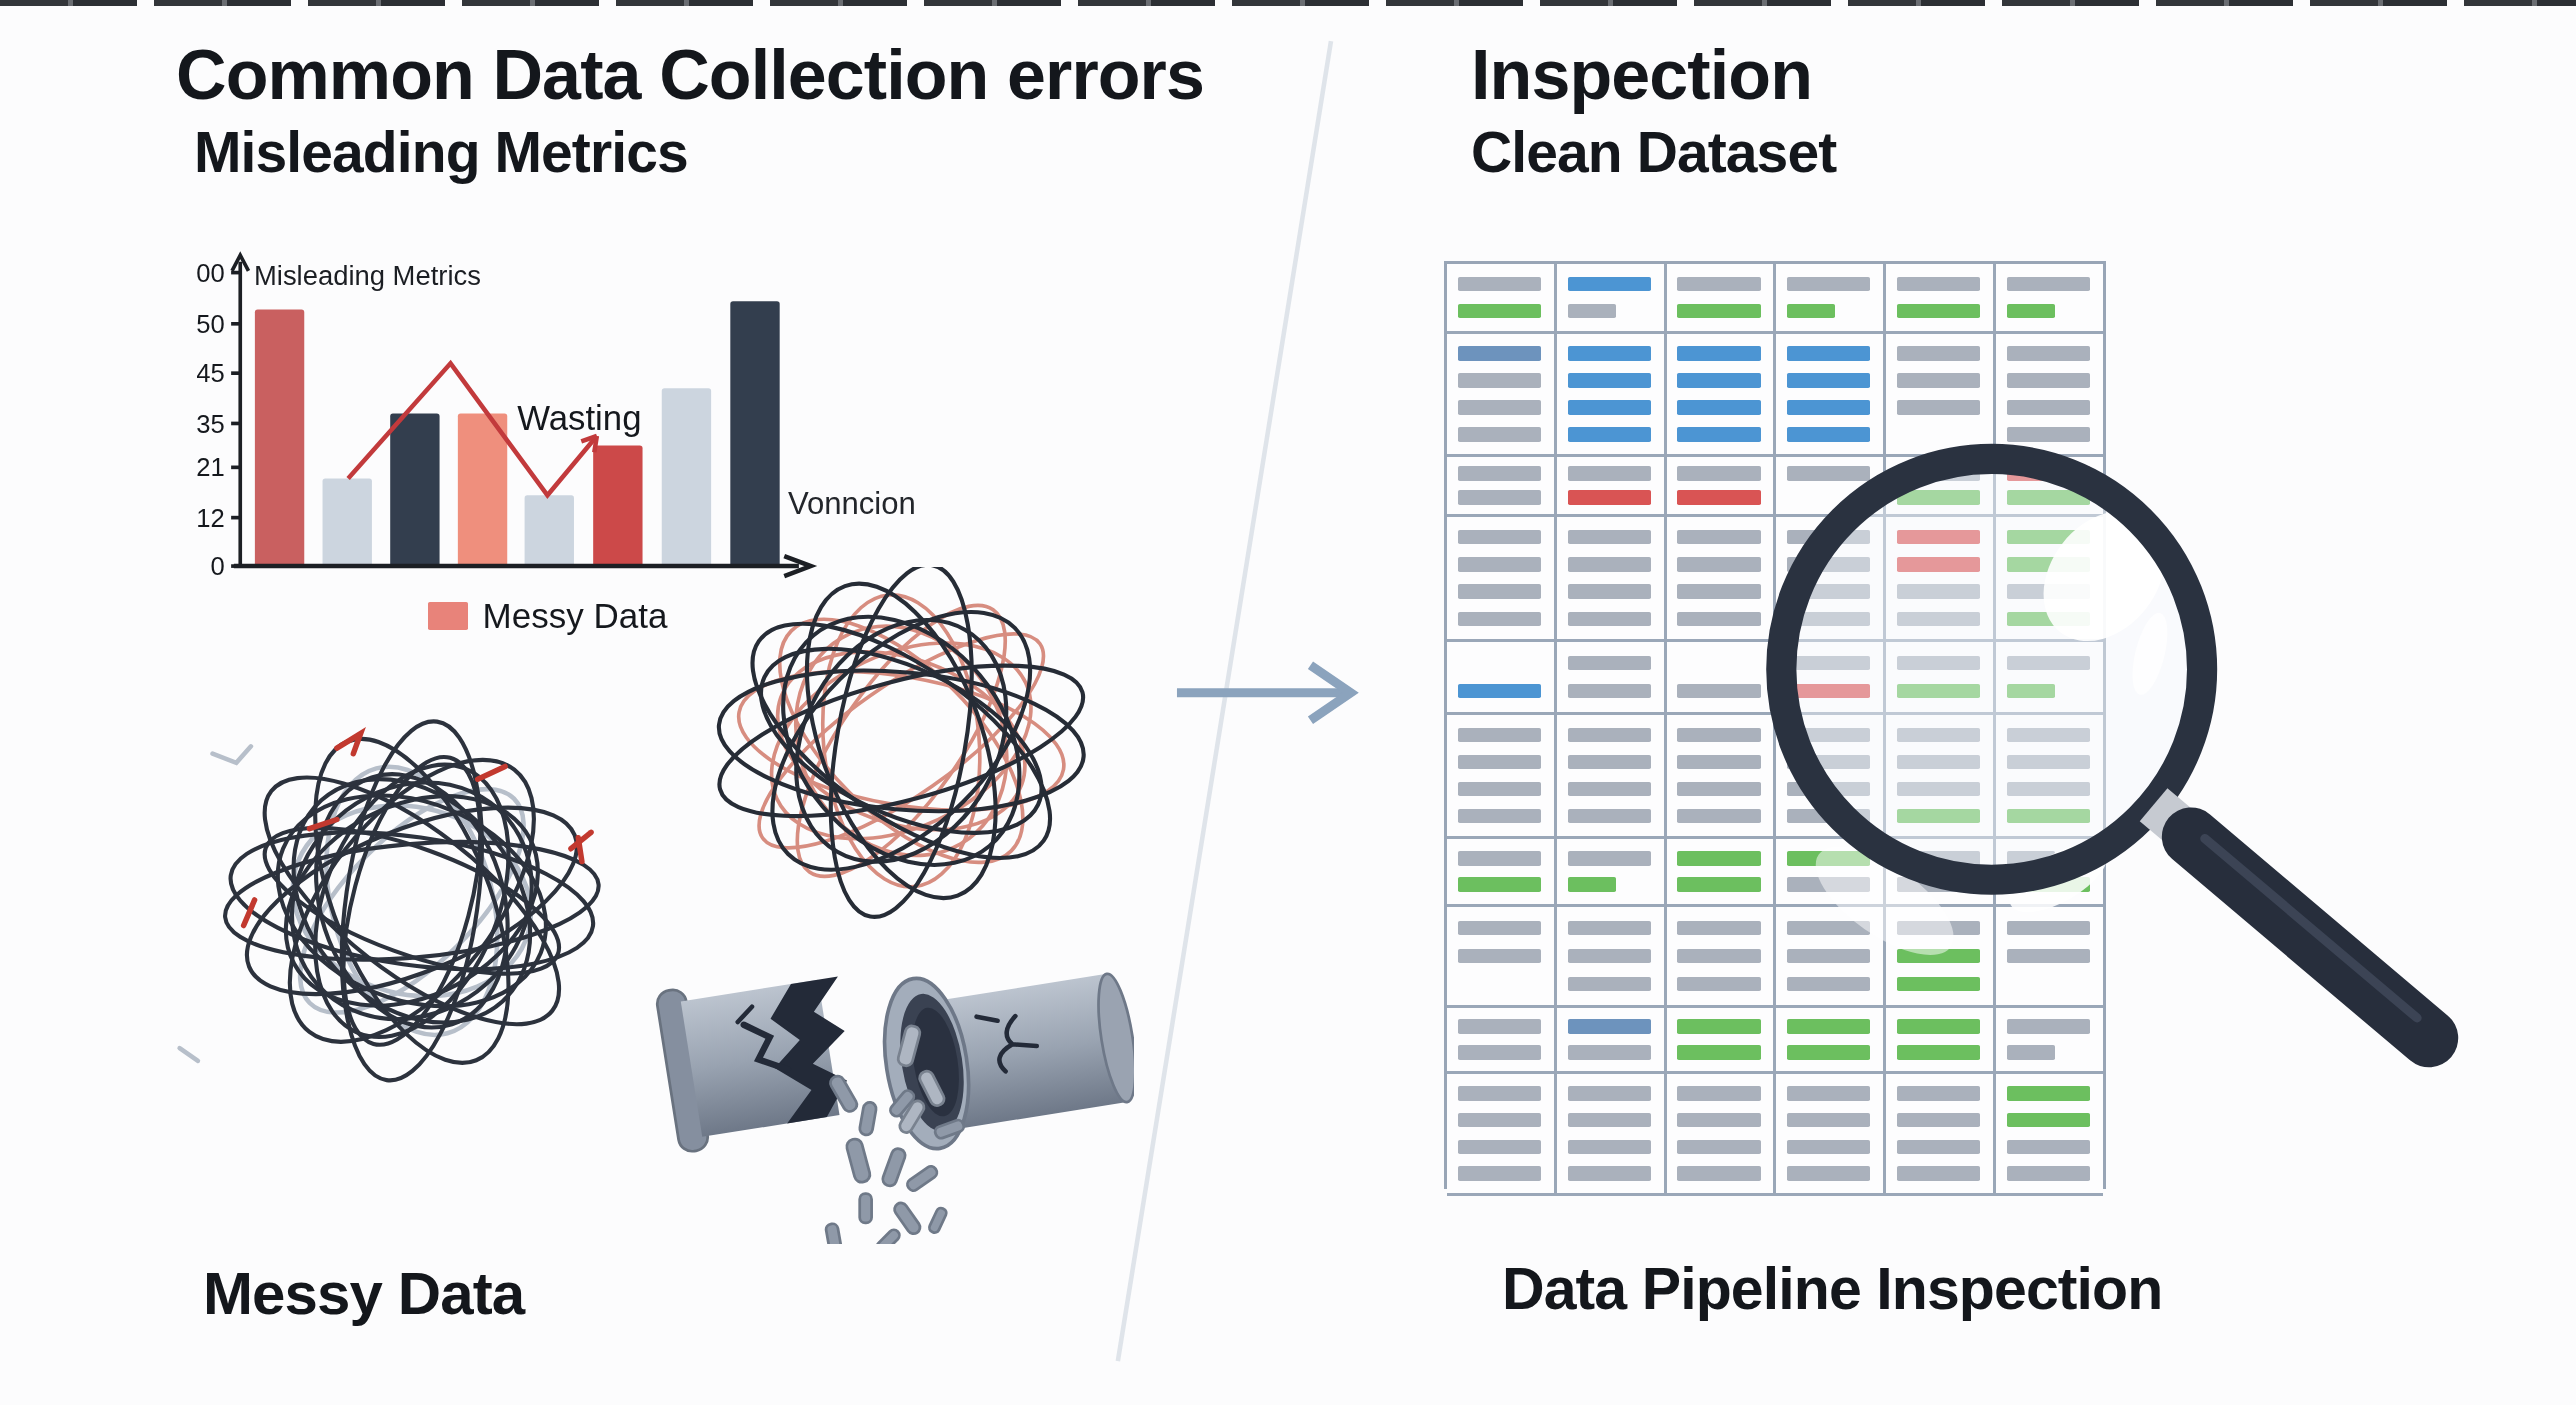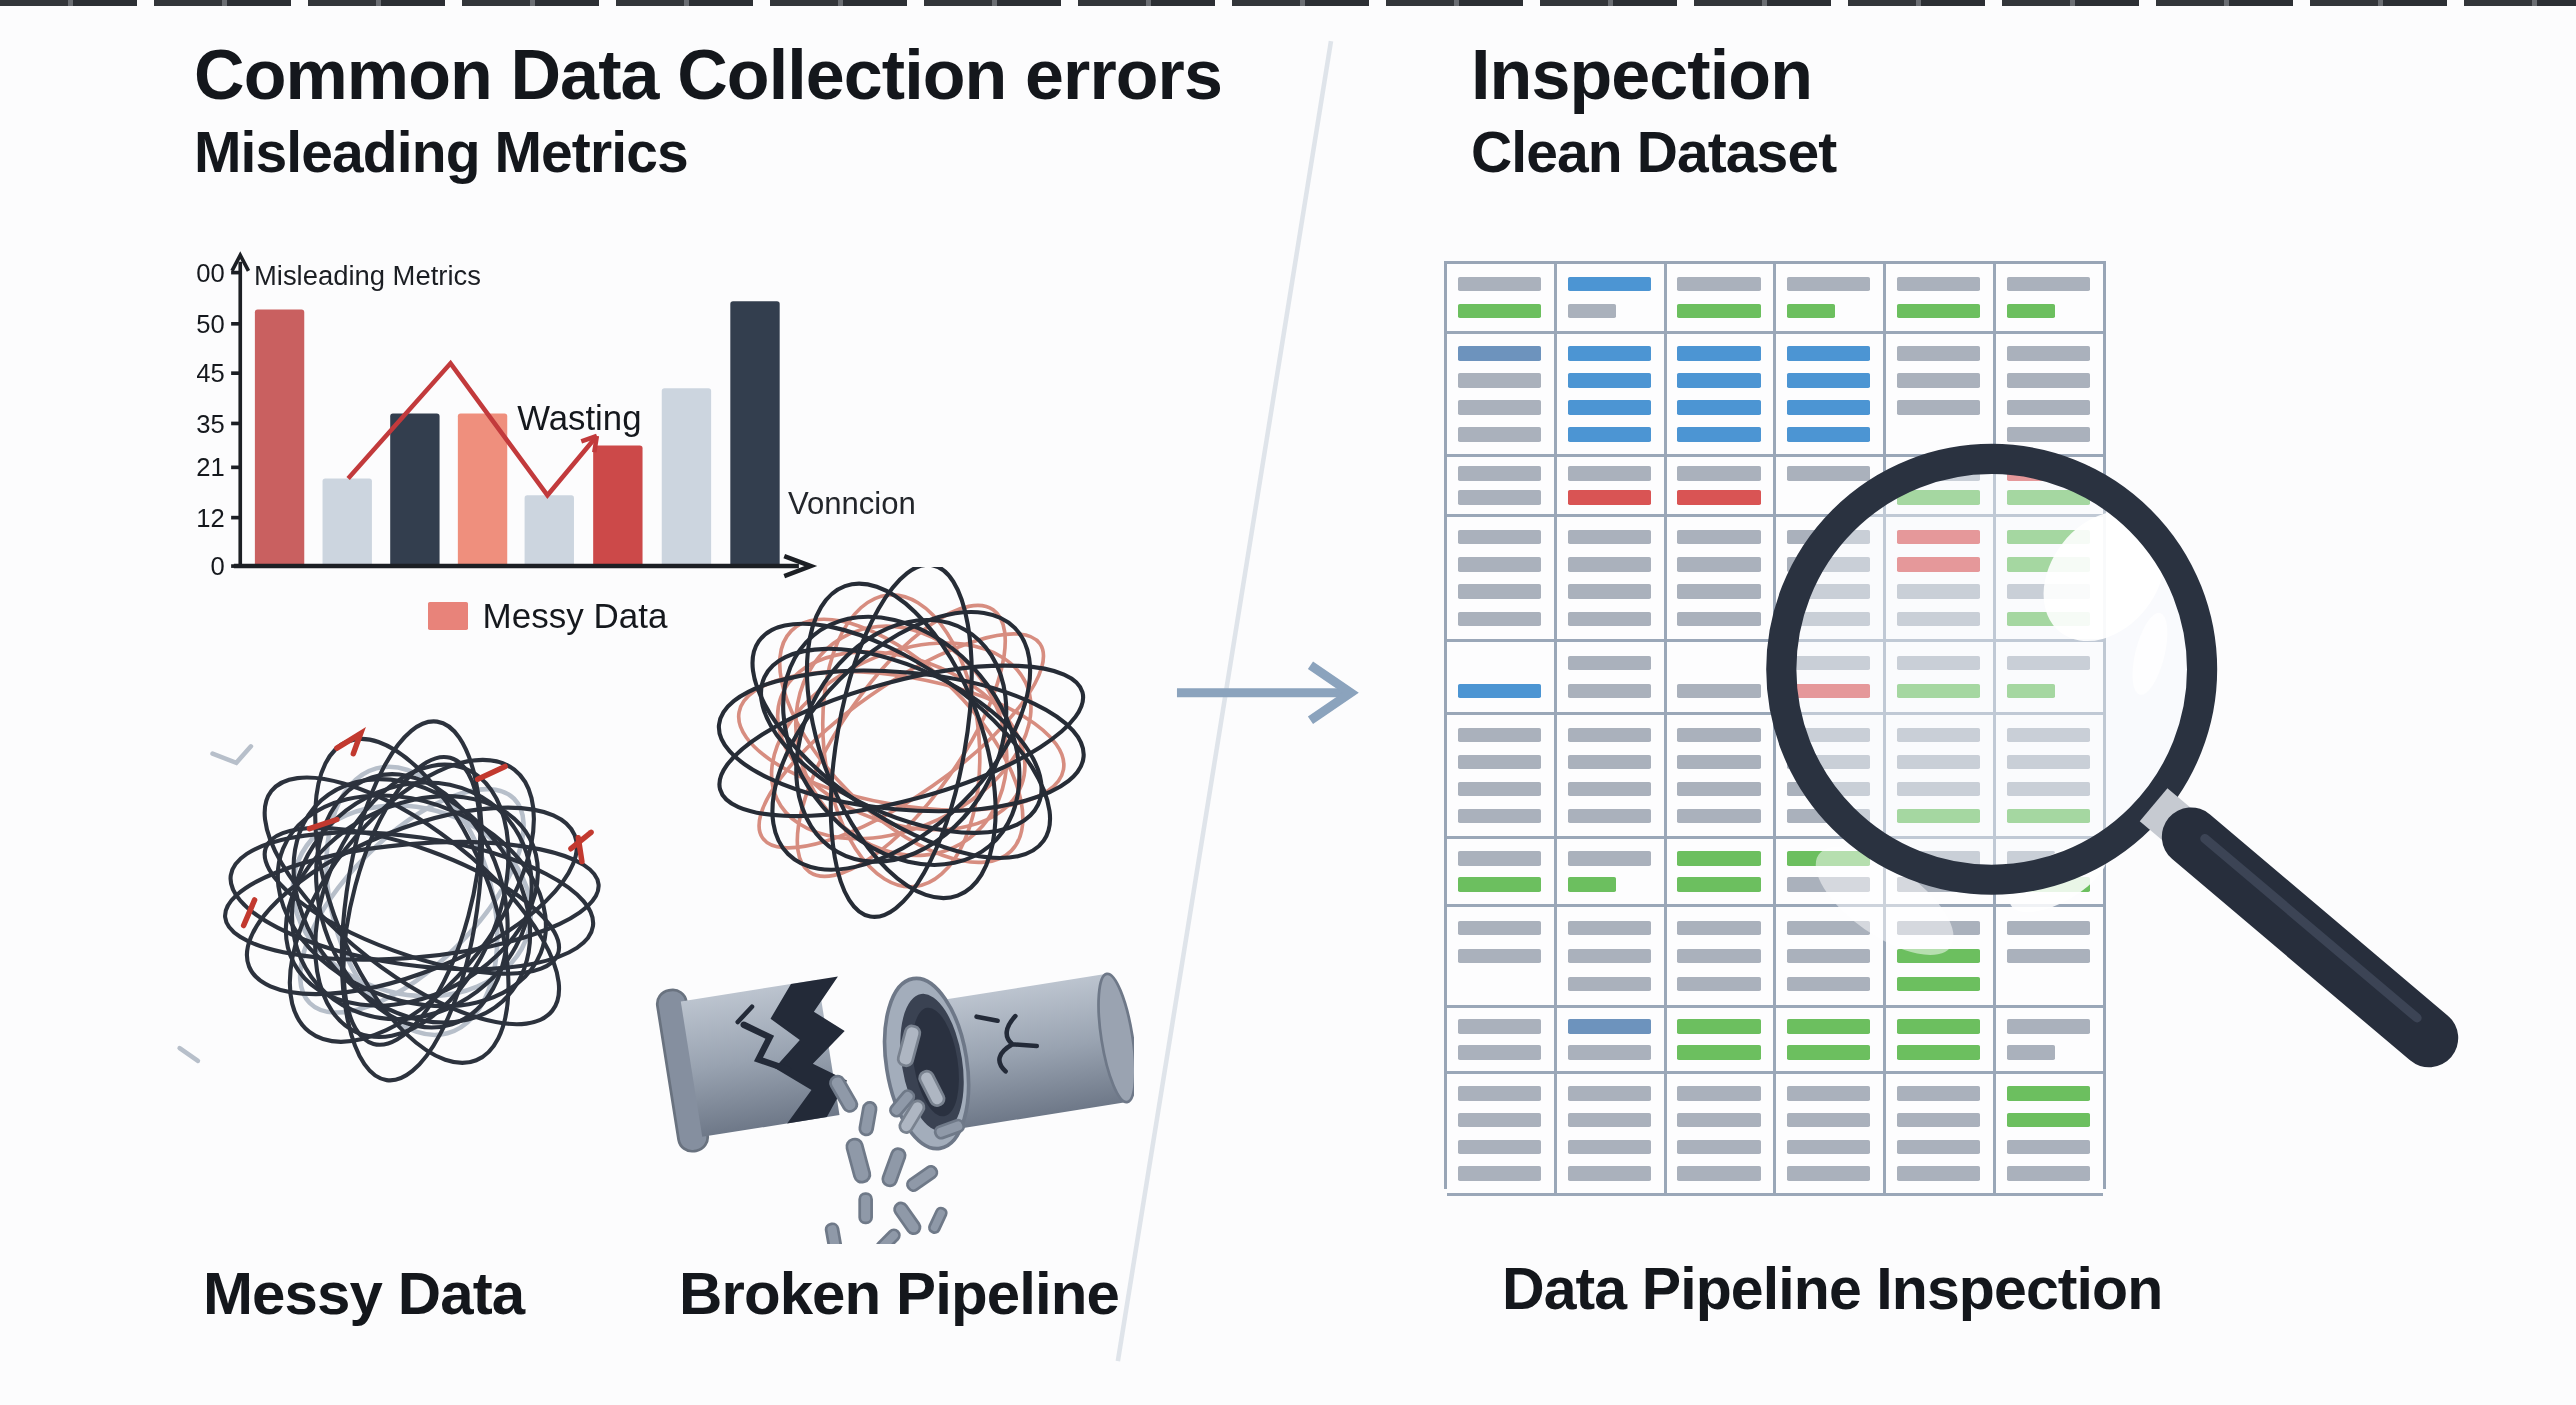--- a/index.html
+++ b/index.html
@@ -30,21 +30,21 @@
 <body>
 
 <div class="canvas">
 
   <div class="top-strip"></div>
 
   <svg class="abs" style="left:0;top:0;" width="2576" height="1405" viewBox="0 0 2816 1536">
     <line x1="1455" y1="45" x2="1222" y2="1488" stroke="#dfe4ea" stroke-width="5"></line>
   </svg>
 
-  <div class="h-title" style="left:194px;top:35px;">Common Data Collection errors</div>
+  <div class="h-title" style="left:176px;top:35px;">Common Data Collection errors</div>
   <div class="h-sub" style="left:194px;top:119px;">Misleading Metrics</div>
   <div class="h-title" style="left:1471px;top:35px;">Inspection</div>
   <div class="h-sub" style="left:1471px;top:119px;">Clean Dataset</div>
 
   <svg class="abs" style="left:197px;top:247px;" width="732" height="384" viewBox="0 0 800 420">
     <g id="chart-bars">
         <rect x="63" y="68.32" width="54" height="280.68" rx="3" fill="#c96060"></rect>
         <rect x="137" y="253.22222222222223" width="54" height="95.77777777777777" rx="3" fill="#ccd5df"></rect>
         <rect x="211" y="182" width="54" height="167" rx="3" fill="#333e4e"></rect>
         <rect x="285" y="182" width="54" height="167" rx="3" fill="#ef8f7d"></rect>
@@ -530,17 +530,16 @@
       <ellipse cx="370" cy="530" rx="60" ry="26" opacity="0.85" transform="rotate(-30 370 530)"></ellipse>
       <ellipse cx="180" cy="555" rx="88" ry="38" opacity="0.5" transform="rotate(35 180 555)"></ellipse>
     </g>
     <circle cx="297" cy="302" r="230" fill="none" stroke="#2a3240" stroke-width="33"></circle>
     <line x1="474" y1="450" x2="512" y2="482" stroke="#c6cad1" stroke-width="47"></line>
     <line x1="515" y1="485" x2="775" y2="705" stroke="#272e3c" stroke-width="64" stroke-linecap="round"></line>
     <line x1="530" y1="487" x2="762" y2="683" stroke="#454e60" stroke-width="10" stroke-linecap="round" opacity="0.7"></line>
   </svg>
 
   <div class="caption" style="left:203px;top:1259px;">Messy Data</div>
-  <div class="caption" style="left:679px;top:1259px;">Broken Pipeline</div>
   <div class="caption" style="left:1502px;top:1255px;font-size:59px;">Data Pipeline Inspection</div>
 
 </div>
 
 
 </body></html>

